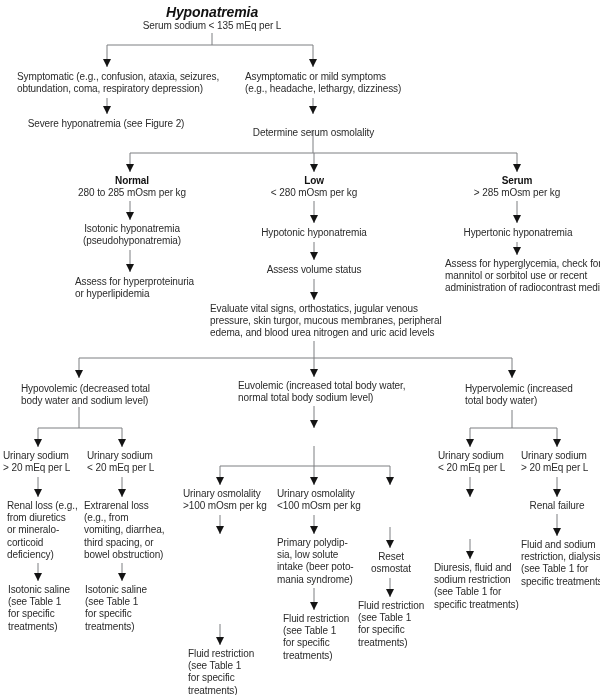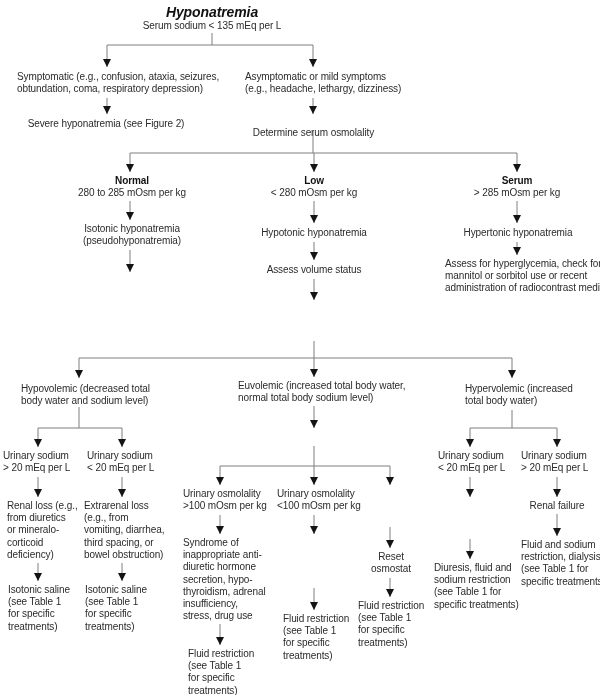--- a/index.html
+++ b/index.html
@@ -116,25 +116,30 @@
   <div class="n c b" style="left:274px;top:175px;width:80px">Low</div>
   <div class="n c" style="left:264px;top:187px;width:100px">&lt; 280 mOsm per kg</div>
   <div class="n c b" style="left:477px;top:175px;width:80px">Serum</div>
   <div class="n c" style="left:467px;top:187px;width:100px">&gt; 285 mOsm per kg</div>
 
   <div class="n c" style="left:72px;top:223px;width:120px">Isotonic hyponatremia
 (pseudohyponatremia)</div>
   <div class="n c" style="left:254px;top:227px;width:120px">Hypotonic hyponatremia</div>
   <div class="n c" style="left:456px;top:227px;width:124px">Hypertonic hyponatremia</div>
 
+  <div class="n" style="left:75px;top:276px;width:140px">Assess for hyperproteinuria
+or hyperlipidemia</div>
   <div class="n c" style="left:254px;top:264px;width:120px">Assess volume status</div>
   <div class="n" style="left:445px;top:258px;width:162px">Assess for hyperglycemia, check for
 mannitol or sorbitol use or recent
 administration of radiocontrast media</div>
 
+  <div class="n" style="left:210px;top:303px;width:240px">Evaluate vital signs, orthostatics, jugular venous
+pressure, skin turgor, mucous membranes, peripheral
+edema, and blood urea nitrogen and uric acid levels</div>
 
   <div class="n" style="left:238px;top:380px;width:196px">Euvolemic (increased total body water,
 normal total body sodium level)</div>
   <div class="n" style="left:21px;top:383px;width:162px">Hypovolemic (decreased total
 body water and sodium level)</div>
   <div class="n" style="left:465px;top:383px;width:130px">Hypervolemic (increased
 total body water)</div>
 
 
   <div class="n" style="left:3px;top:450px;width:80px">Urinary sodium
@@ -163,27 +168,24 @@
   <div class="n" style="left:85px;top:584px;width:80px">Isotonic saline
 (see Table 1
 for specific
 treatments)</div>
 
   <div class="n" style="left:183px;top:488px;width:100px">Urinary osmolality
 &gt;100 mOsm per kg</div>
   <div class="n" style="left:277px;top:488px;width:100px">Urinary osmolality
 &lt;100 mOsm per kg</div>
 
-  <div class="n" style="left:183px;top:537px;width:105px">Syndrome of
-inappropriate anti-
-diuretic hormone
-secretion, hypo-
-thyroidism, adrenal
-insufficiency,
-stress, drug use</div>
+  <div class="n" style="left:277px;top:537px;width:100px">Primary polydip-
+sia, low solute
+intake (beer poto-
+mania syndrome)</div>
   <div class="n c" style="left:361px;top:551px;width:60px">Reset
 osmostat</div>
 
   <div class="n" style="left:188px;top:648px;width:90px">Fluid restriction
 (see Table 1
 for specific
 treatments)</div>
   <div class="n" style="left:283px;top:613px;width:90px">Fluid restriction
 (see Table 1
 for specific

